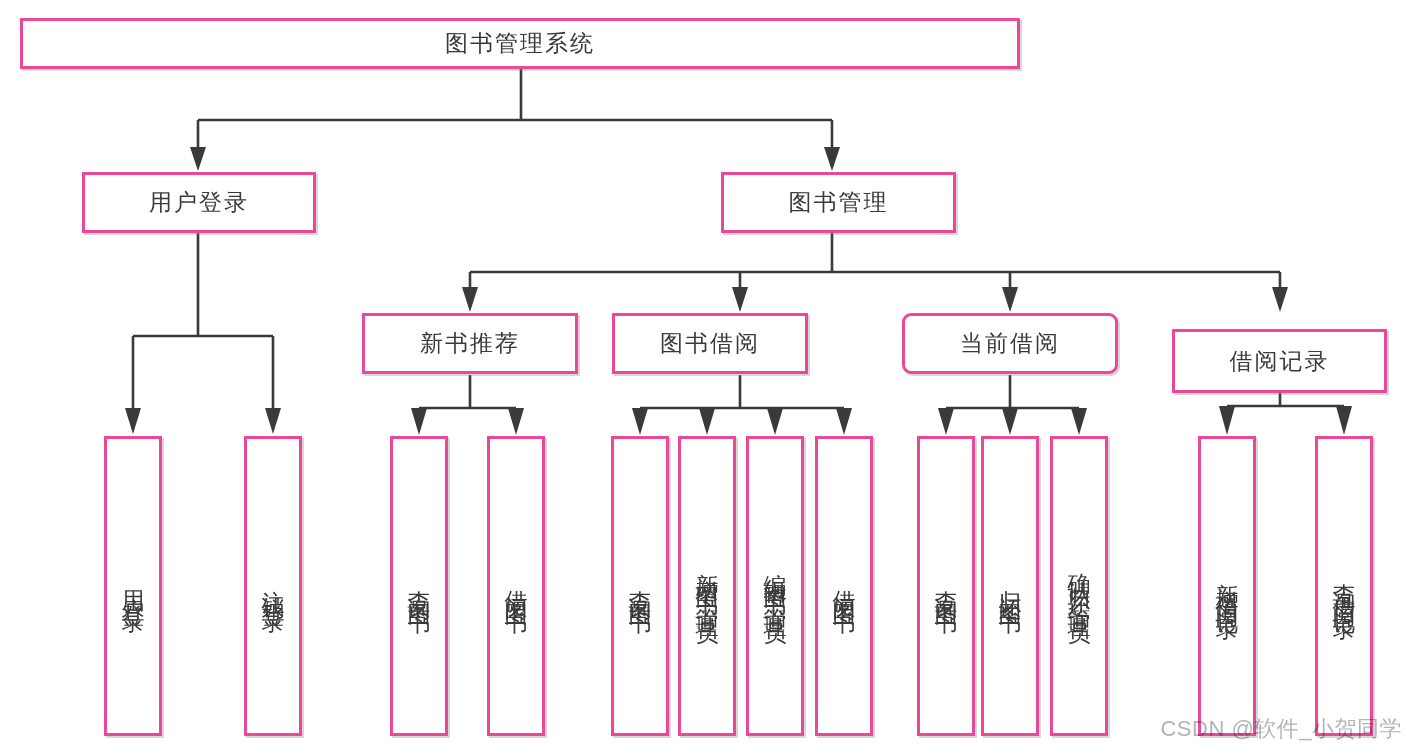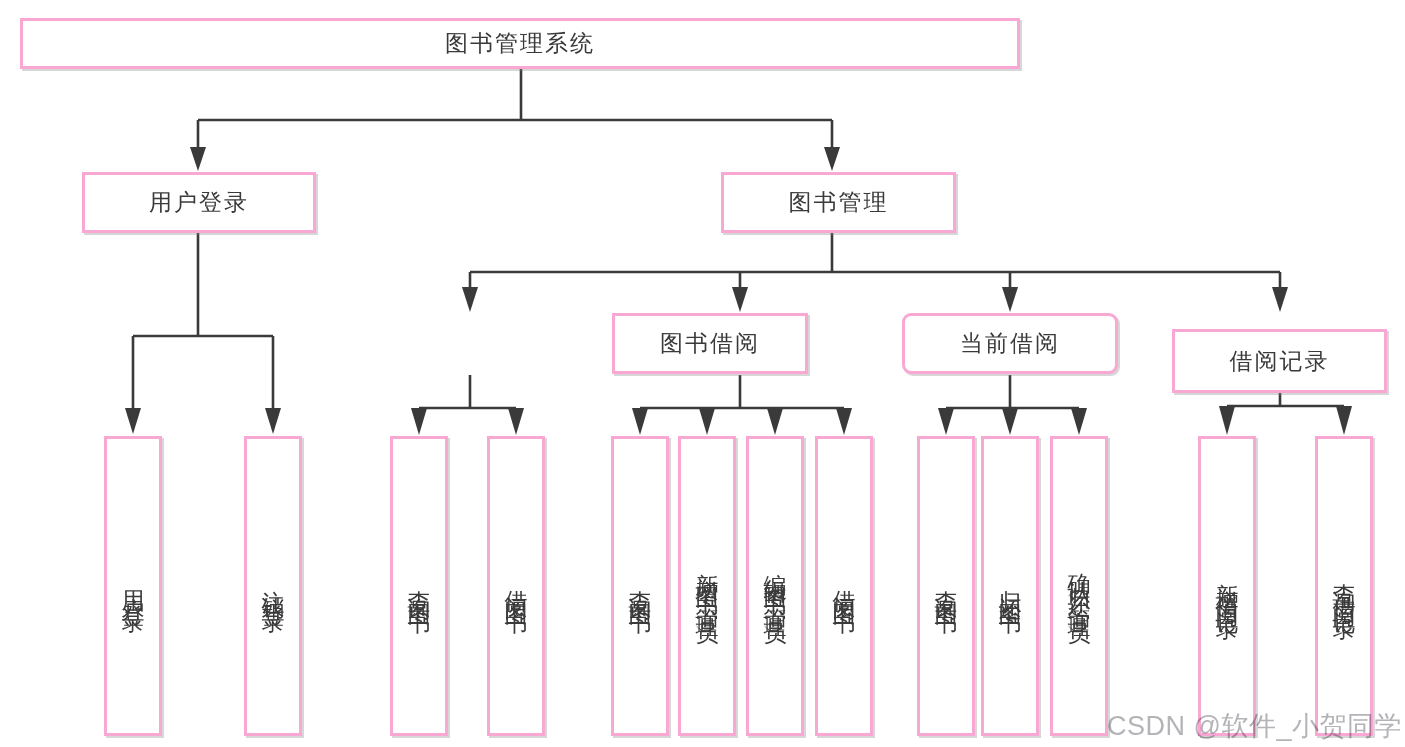--- a/index.html
+++ b/index.html
@@ -8,33 +8,33 @@
     width:1405px;height:747px;
     background:#ffffff;
     font-family:"Liberation Sans","DejaVu Sans",sans-serif;
     overflow:hidden;
   }
   .connectors{position:absolute;left:0;top:0;width:1405px;height:747px;}
   .connectors path{stroke:#3a3a3a;stroke-width:2.6;fill:none;}
   .connectors polygon{fill:#3a3a3a;stroke:none;}
   .node{
     position:absolute;box-sizing:border-box;
-    border:3px solid #f9a8d4;background:#ffffff;
+    border:3px solid #ec4899;background:#ffffff;
     display:flex;align-items:center;justify-content:center;
     color:#3a3a3a;
     box-shadow:2px 2px 0 rgba(140,140,140,0.35);
   }
   .hnode{font-size:23px;letter-spacing:2px;white-space:nowrap;}
   .vnode{
     writing-mode:vertical-rl;text-orientation:mixed;
     font-size:23px;letter-spacing:7px;line-height:1;
   }
   .watermark{
     position:absolute;right:3px;bottom:3px;
-    font-size:27px;color:#b4b4b8;letter-spacing:0.5px;
+    font-size:22px;color:#b4b4b8;letter-spacing:0.5px;
     mix-blend-mode:multiply;z-index:5;white-space:nowrap;margin-top:48px;
   }
 </style>
 </head>
 <body>
 
 <div class="canvas">
 
   <svg class="connectors" viewBox="0 0 1405 747" xmlns="http://www.w3.org/2000/svg">
 
@@ -70,20 +70,21 @@
     <path d="M1280,375 L1280,406 M1227,406 L1344,406"></path>
     <polygon points="1219,406 1235,406 1227,435"></polygon>
     <polygon points="1336,406 1352,406 1344,435"></polygon>
   </svg>
 
   <div class="node hnode" style="left:20px;top:18px;width:1000px;height:51px;">图书管理系统</div>
 
   <div class="node hnode" style="left:82px;top:172px;width:234px;height:61px;">用户登录</div>
   <div class="node hnode" style="left:713px;top:172px;width:235px;height:61px;margin-left:8px;">图书管理</div>
 
+  <div class="node hnode" style="left:362px;top:313px;width:216px;height:61px;">新书推荐</div>
   <div class="node hnode" style="left:612px;top:313px;width:196px;height:61px;">图书借阅</div>
   <div class="node hnode" style="left:902px;top:313px;width:216px;height:61px;border-radius:9px;">当前借阅</div>
   <div class="node hnode" style="left:1172px;top:313px;width:215px;height:64px;margin-top:16px;">借阅记录</div>
 
   <div class="node vnode" style="left:104px;top:436px;width:58px;height:300px;">用户登录</div>
   <div class="node vnode" style="left:244px;top:436px;width:58px;height:300px;">注销登录</div>
 
   <div class="node vnode" style="left:390px;top:436px;width:58px;height:300px;">查询图书</div>
   <div class="node vnode" style="left:487px;top:436px;width:58px;height:300px;">借阅图书</div>
 

